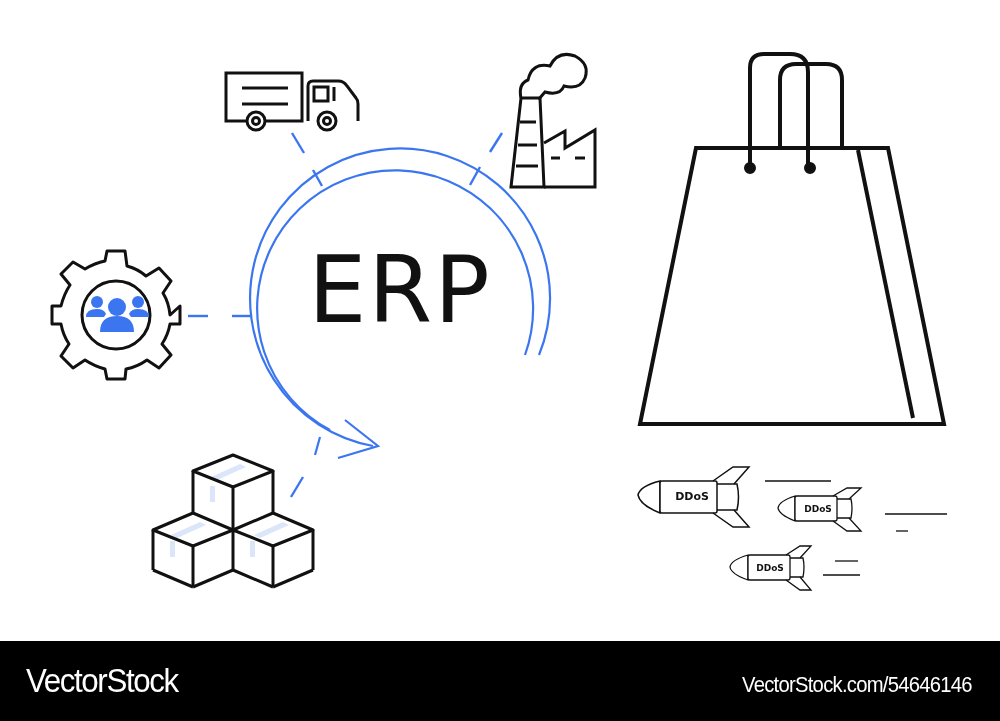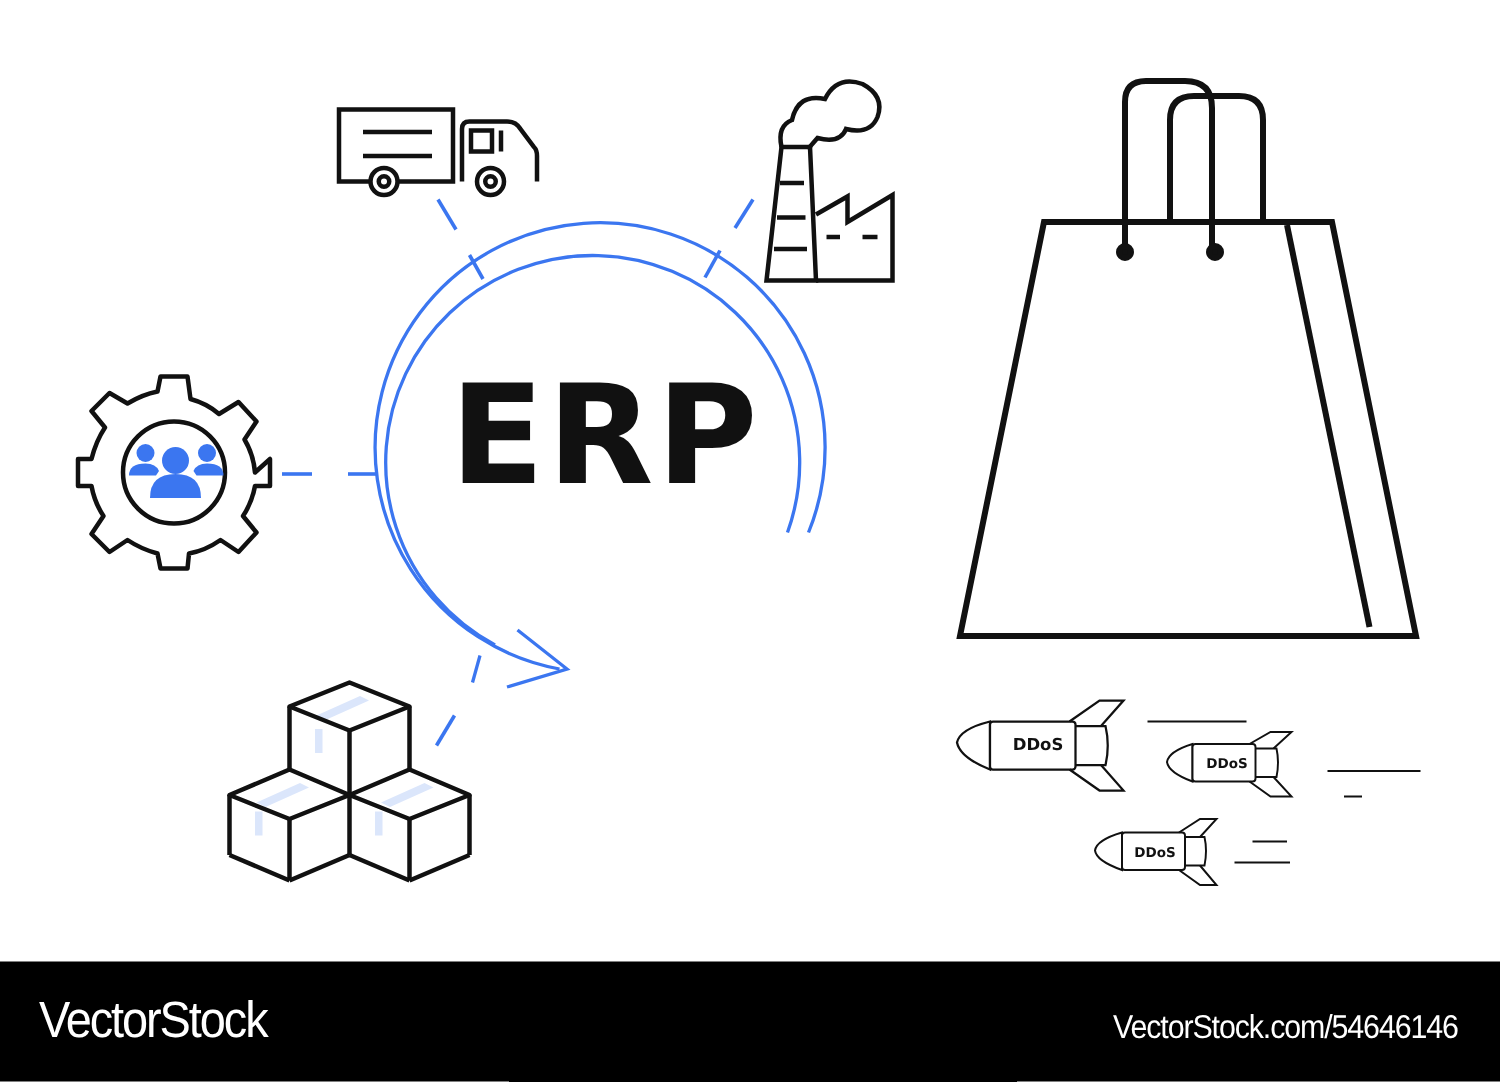--- a/index.html
+++ b/index.html
@@ -1,18 +1,18 @@
 <!DOCTYPE html>
 <html><head>
 <meta charset="utf-8">
 <style>
   html, body { margin: 0; padding: 0; }
   body { width: 1000px; height: 721px; background: #ffffff; position: relative; overflow: hidden; font-family: "Liberation Sans", sans-serif; }
   .canvas { position: absolute; left: 0; top: 0; width: 1000px; height: 641px; }
-  .erp-label { position: absolute; left: 300px; top: 245px; width: 200px; text-align: center; font-family: "DejaVu Sans", sans-serif; font-weight: 700; font-size: 92px; letter-spacing: 2px; color: #111; line-height: 1; -webkit-text-stroke: 0; }
+  .erp-label { position: absolute; left: 300px; top: 245px; width: 200px; text-align: center; font-family: "DejaVu Sans", sans-serif; font-weight: 400; font-size: 92px; letter-spacing: 2px; color: #111; line-height: 1; -webkit-text-stroke: 0; }
   .footer { position: absolute; left: 0; top: 641px; width: 1000px; height: 104px; background: #000; color: #fff; }
   .brand { position: absolute; left: 26px; top: 20px; font-size: 34px; letter-spacing: -1.5px; font-family: "Liberation Sans", sans-serif; transform: scaleX(0.92); transform-origin: left; }
   .ref { position: absolute; right: 28px; top: 31px; font-size: 22px; letter-spacing: -0.8px; font-family: "Liberation Sans", sans-serif; transform: scaleX(0.92); transform-origin: right; }
   svg { position: absolute; left: 0; top: 0; }
   .rtext { font-family: "DejaVu Sans", sans-serif; font-weight: bold; fill: #111; }
 </style>
 </head>
 <body>
 
 <div class="canvas">

